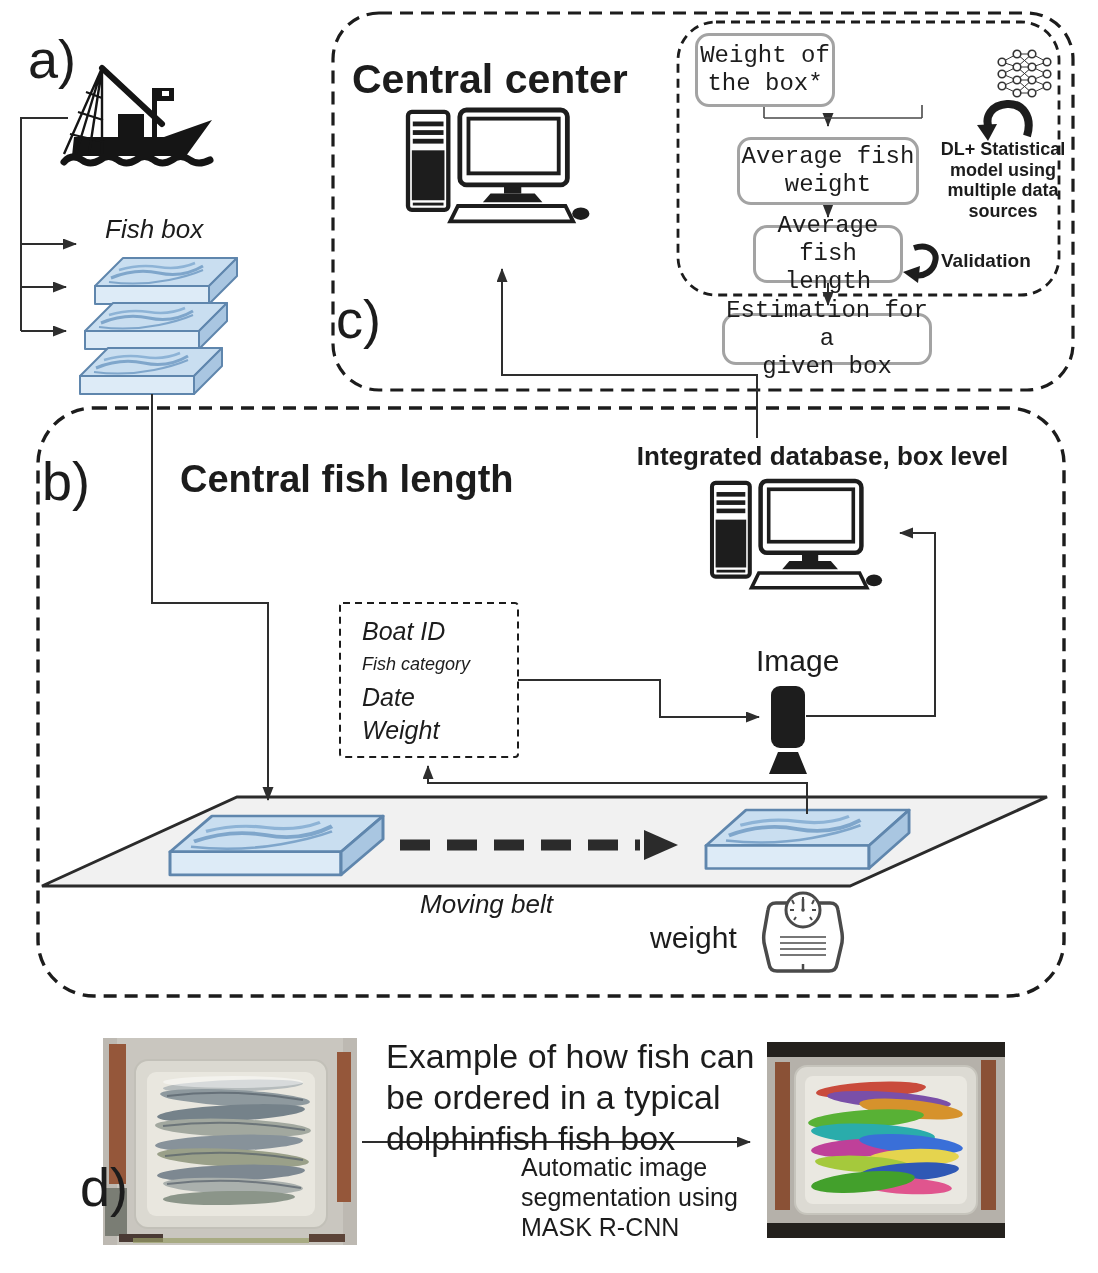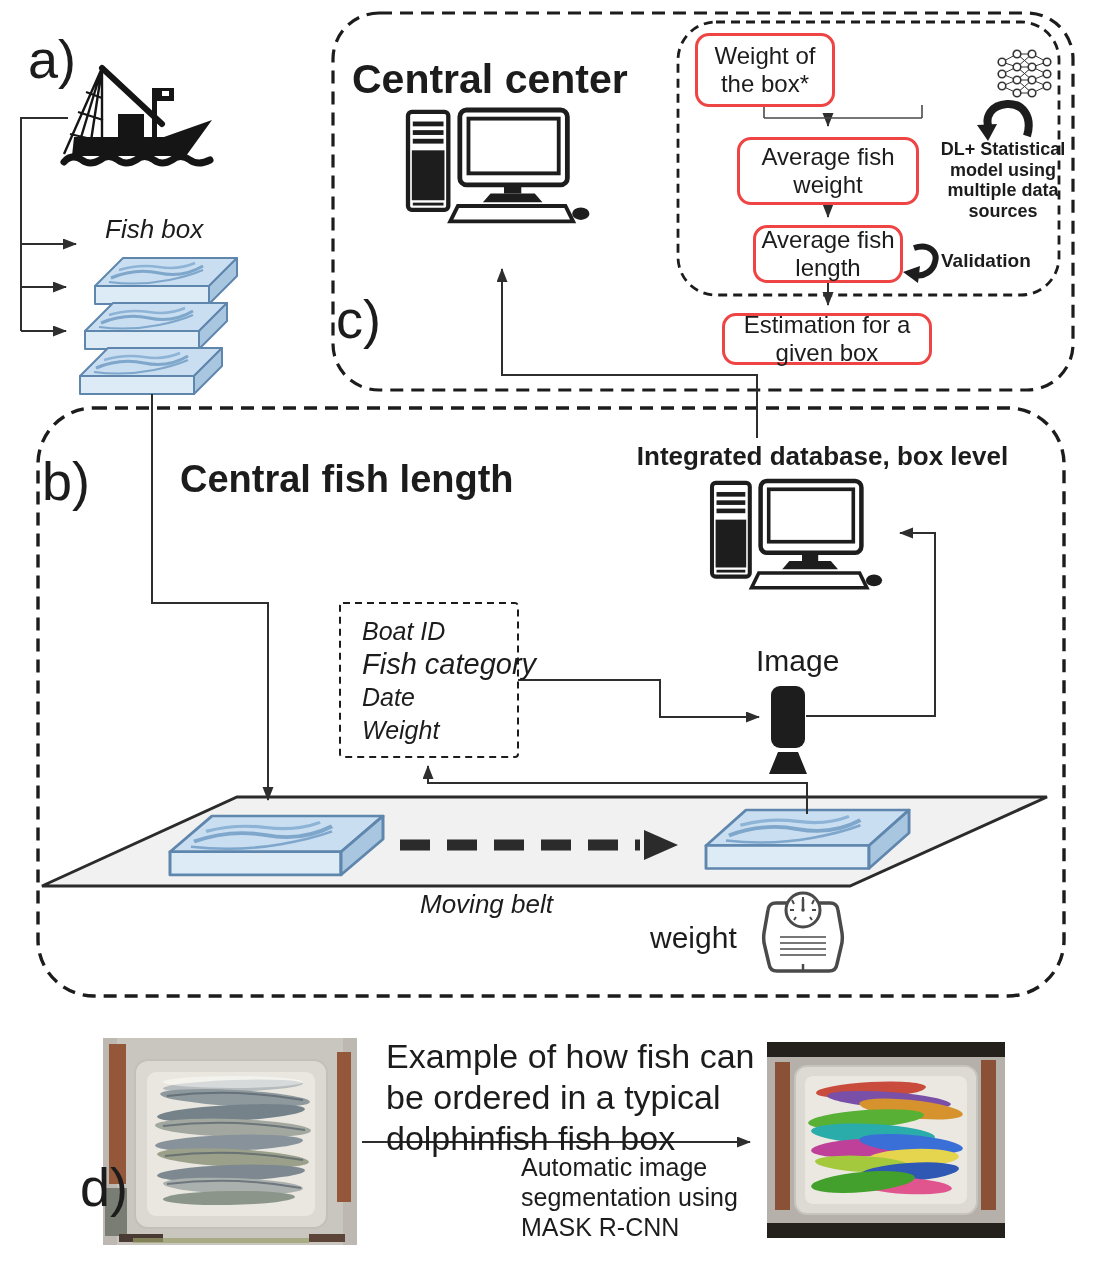--- a/index.html
+++ b/index.html
@@ -2,23 +2,23 @@
 <html><head>
 <meta charset="utf-8">
 <style>
   html,body{margin:0;padding:0;background:#ffffff;}
   #canvas{position:relative;width:1098px;height:1273px;background:#ffffff;overflow:hidden;
           font-family:"Liberation Sans", sans-serif;color:#1c1c1c;}
   #diagram-svg{position:absolute;left:0;top:0;z-index:1;}
   .txt{position:absolute;z-index:2;white-space:pre-line;}
   .panel-label{font-size:54px;font-weight:400;}
   .big-title{font-weight:700;font-size:40px;}
-  .flowbox{position:absolute;z-index:2;box-sizing:border-box;background:#fff;border:3px solid #ef4444;
+  .flowbox{position:absolute;z-index:2;box-sizing:border-box;background:#fff;border:3px solid #a3a3a3;
            border-radius:14px;display:flex;align-items:center;justify-content:center;text-align:center;
-           font-size:24px;line-height:1.18;white-space:pre-line;}
+           font-size:24px;line-height:1.18;white-space:pre-line;font-family:Liberation Mono, monospace;}
   .italic{font-style:italic;}
   .center{text-align:center;}
 </style>
 </head>
 <body>
 
 <div id="canvas">
 
 <svg id="diagram-svg" width="1098" height="1273" viewBox="0 0 1098 1273">
   <defs>
@@ -218,21 +218,21 @@
 
 <div class="txt center" style="left:940px;top:139px;width:126px;font-size:18px;line-height:1.15;font-weight:600;">DL+ Statistical
 model using
 multiple data
 sources</div>
 <div class="txt" style="left:941px;top:250px;font-size:19px;font-weight:600;">Validation</div>
 
 <div class="txt big-title" style="left:180px;top:458px;font-size:38px;">Central fish length</div>
 
 <div class="txt italic" style="left:362px;top:615px;font-size:25px;line-height:33px;">Boat ID</div>
-<div class="txt italic" style="left:362px;top:648px;font-size:29px;line-height:33px;">Fish category</div>
+<div class="txt italic" style="left:362px;top:648px;font-size:18px;line-height:33px;">Fish category</div>
 <div class="txt italic" style="left:362px;top:681px;font-size:25px;line-height:33px;">Date</div>
 <div class="txt italic" style="left:362px;top:714px;font-size:25px;line-height:33px;">Weight</div>
 
 <div class="txt center" style="left:625px;top:441px;width:395px;font-size:26px;font-weight:700;">Integrated database, box level</div>
 <div class="txt" style="left:756px;top:644px;font-size:30px;">Image</div>
 <div class="txt italic" style="left:420px;top:889px;font-size:26px;">Moving belt</div>
 <div class="txt" style="left:650px;top:921px;font-size:30px;">weight</div>
 
 <div class="txt" style="left:386px;top:1036px;font-size:34px;line-height:1.2;">Example of how fish can
 be ordered in a typical

